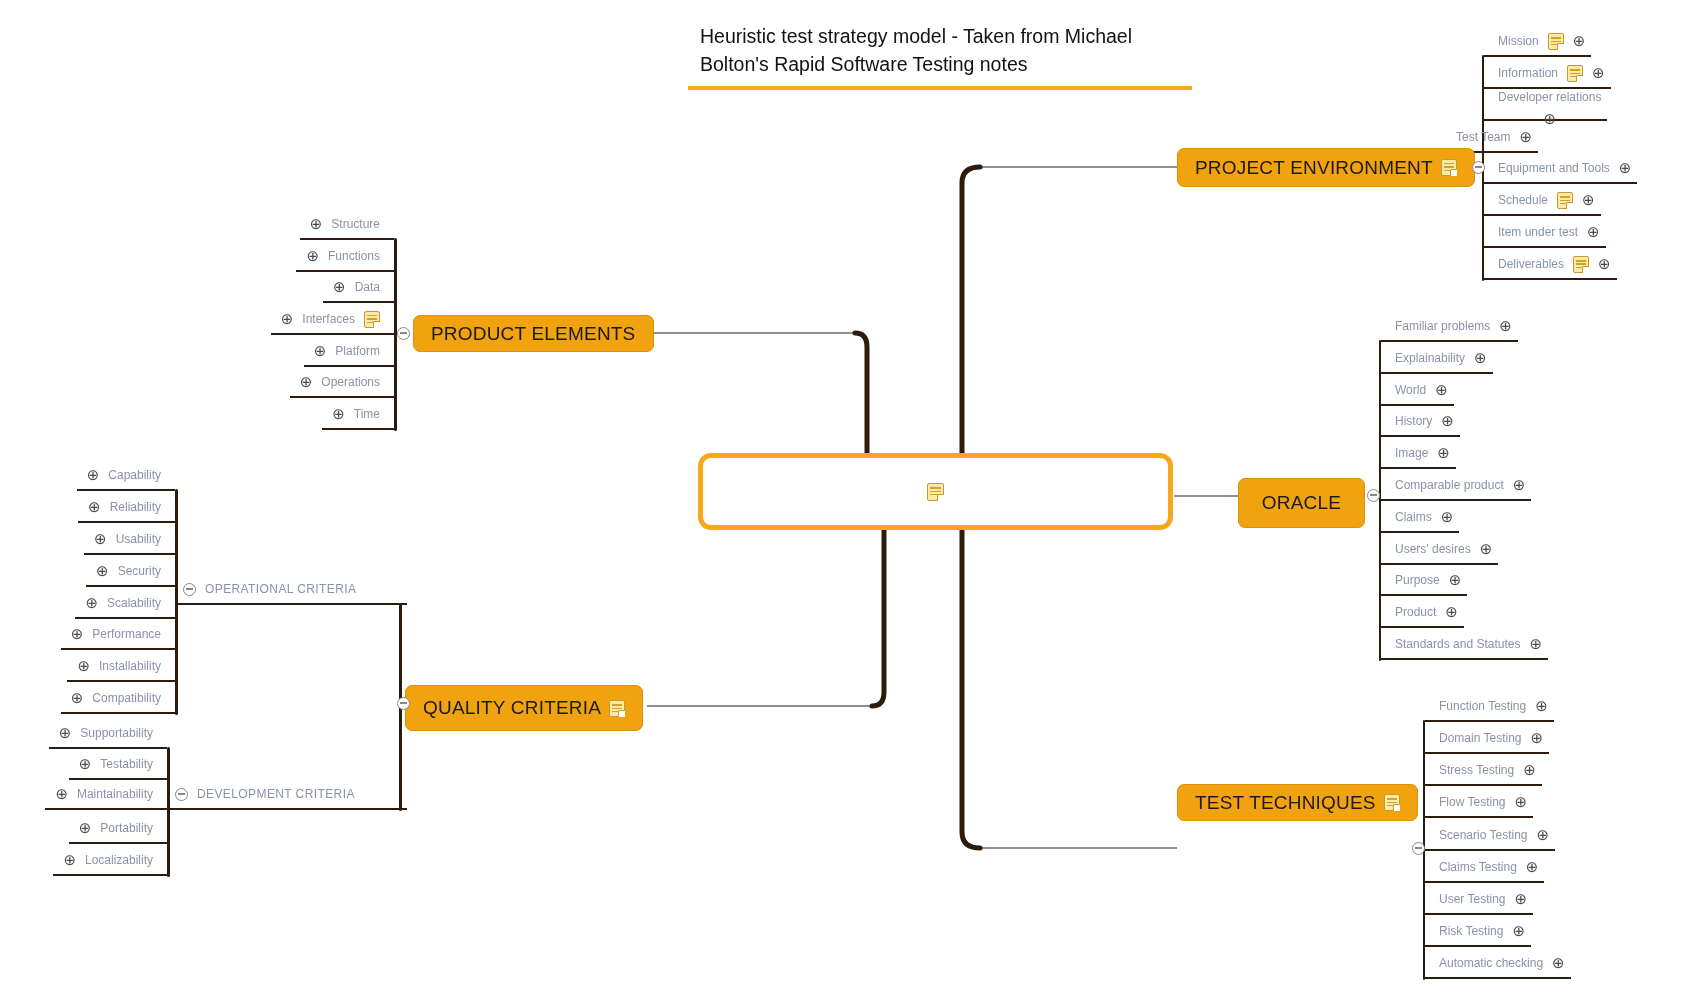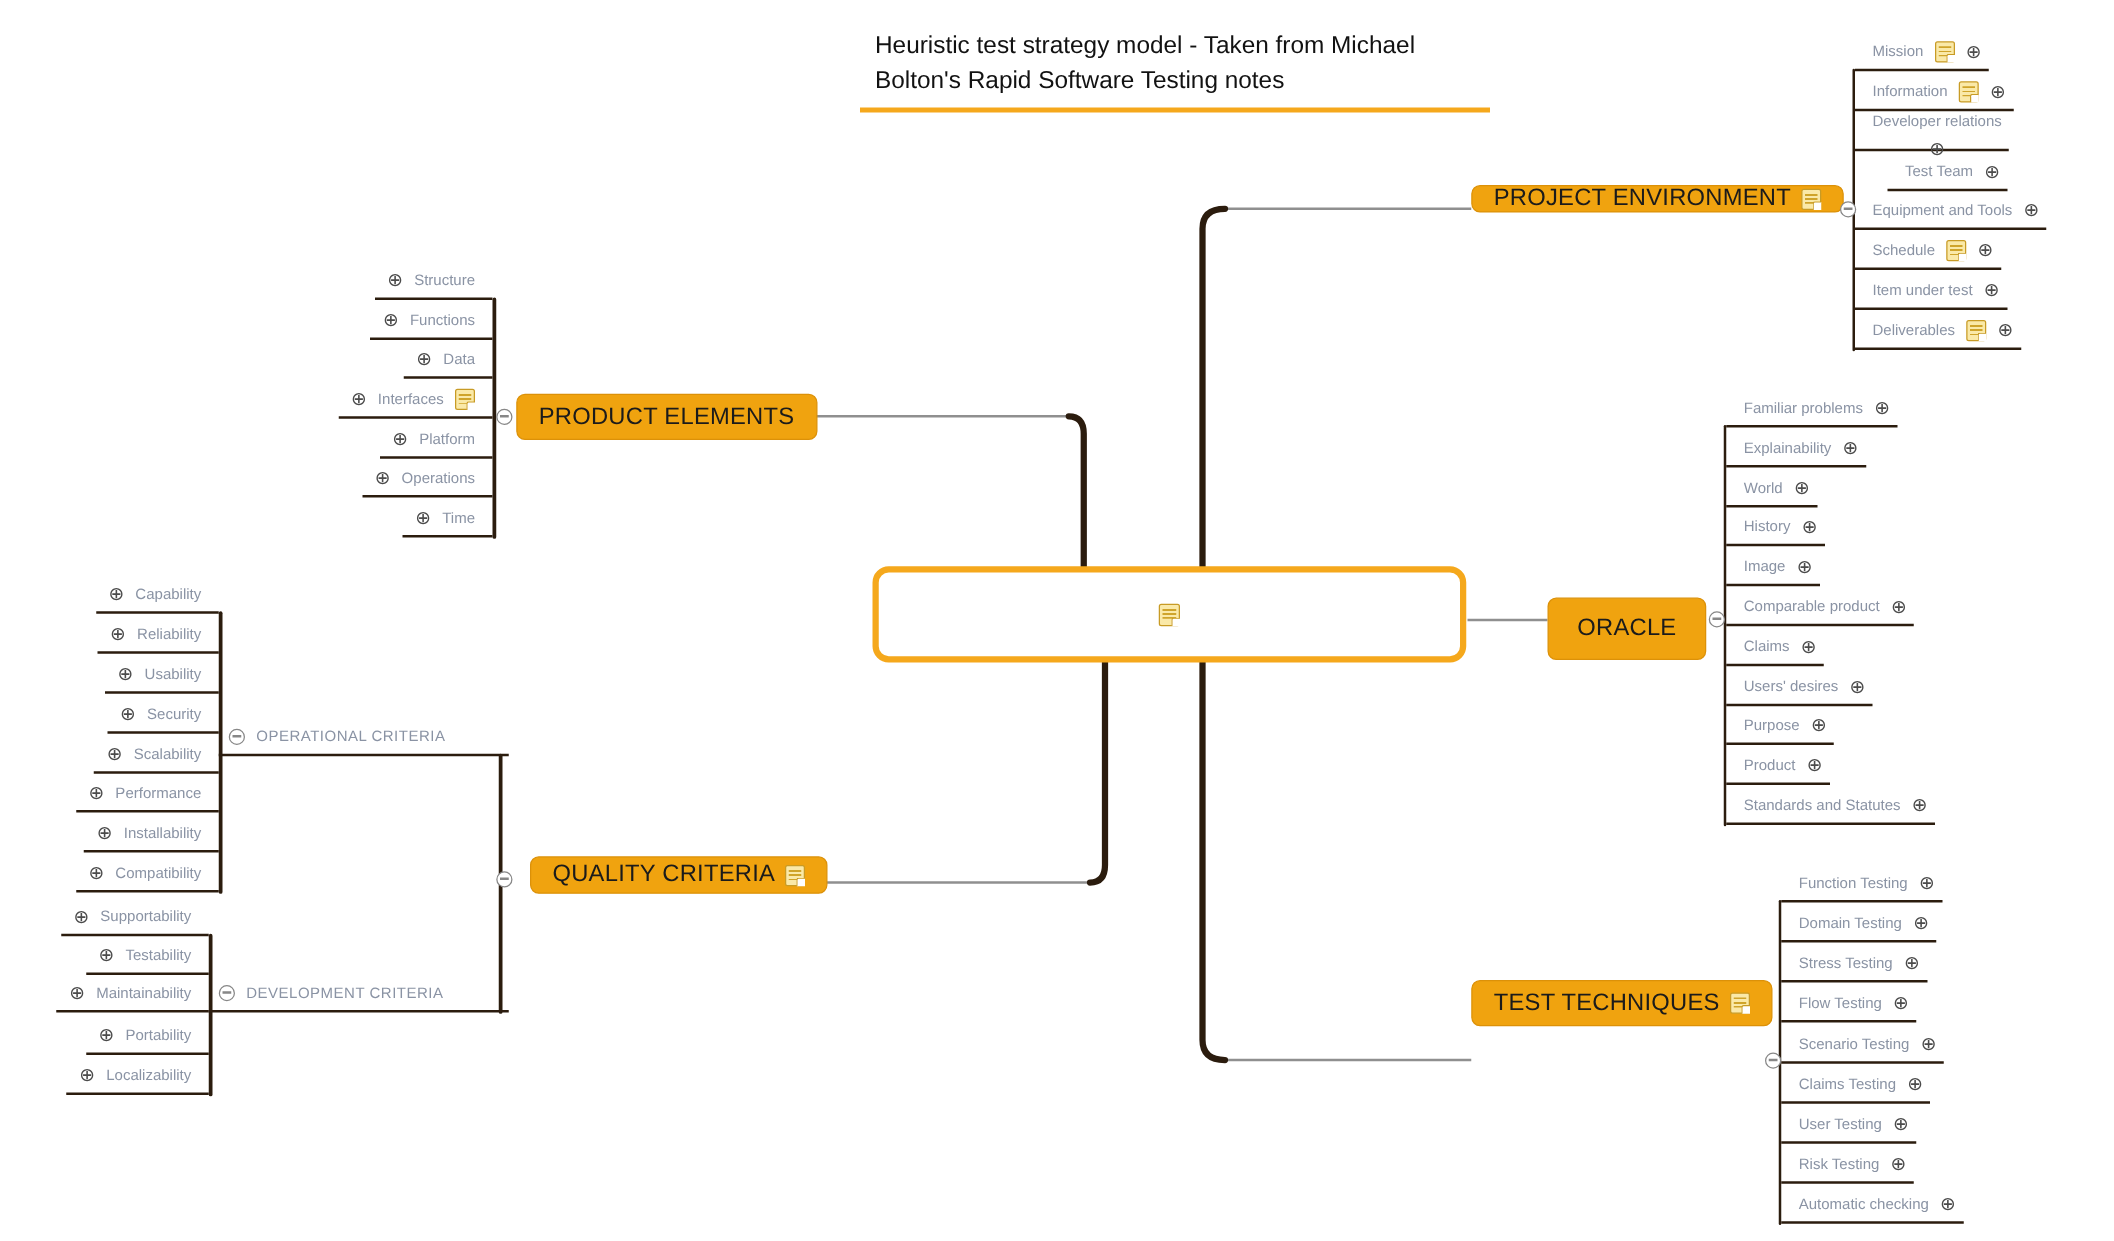--- a/index.html
+++ b/index.html
@@ -77,35 +77,35 @@
   </g>
 </svg>
 
 <div class="map-title">Heuristic test strategy model - Taken from Michael Bolton's Rapid Software Testing notes</div>
 <div class="title-underline"></div>
 
 <div class="center-node">
   <span class="note"></span>
 </div>
 
-<div class="node" style="left:1177px;top:148px;height:22px;min-width:291px;">
+<div class="node" style="left:1177px;top:148px;height:39px;min-width:291px;">
   <span>PROJECT ENVIRONMENT</span>
   <span class="note"></span>
 </div>
 <div class="node" style="left:1238px;top:478px;height:50px;min-width:127px;">
   <span>ORACLE</span>
 </div>
 <div class="node" style="left:1177px;top:784px;height:37px;min-width:235px;">
   <span>TEST TECHNIQUES</span>
   <span class="note"></span>
 </div>
 <div class="node" style="left:413px;top:315px;height:37px;min-width:232px;">
   <span>PRODUCT ELEMENTS</span>
 </div>
-<div class="node" style="left:424px;top:685px;height:30px;min-width:234px;">
+<div class="node" style="left:405px;top:685px;height:46px;min-width:234px;">
   <span>QUALITY CRITERIA</span>
   <span class="note"></span>
 </div>
 
 <div class="toggle" style="left:1471.5px;top:160.5px;"></div>
 <div class="toggle" style="left:1366.5px;top:488.5px;"></div>
 <div class="toggle" style="left:1411.5px;top:841.5px;"></div>
 <div class="toggle" style="left:396.5px;top:326.5px;"></div>
 <div class="toggle" style="left:396.5px;top:696.5px;"></div>
 
@@ -124,21 +124,21 @@
 </div>
 <div class="row r" style="left:1484px;top:59px;">
   <span class="lbl">Information</span>
   <span class="note"></span>
   <span class="plus">⊕</span>
 </div>
 <div class="row r" style="left:1484px;top:91px;flex-direction:column;">
   <span class="lbl">Developer relations</span>
   <span class="plus">⊕</span>
 </div>
-<div class="row r" style="left:1510px;top:123px;align-items:center;">
+<div class="row r" style="left:1442px;top:123px;align-items:center;">
   <span class="lbl">Test Team</span>
   <span class="plus">⊕</span>
 </div>
 <div class="row r" style="left:1484px;top:154px;">
   <span class="lbl">Equipment and Tools</span>
   <span class="plus">⊕</span>
 </div>
 <div class="row r" style="left:1484px;top:186px;">
   <span class="lbl">Schedule</span>
   <span class="note"></span>

